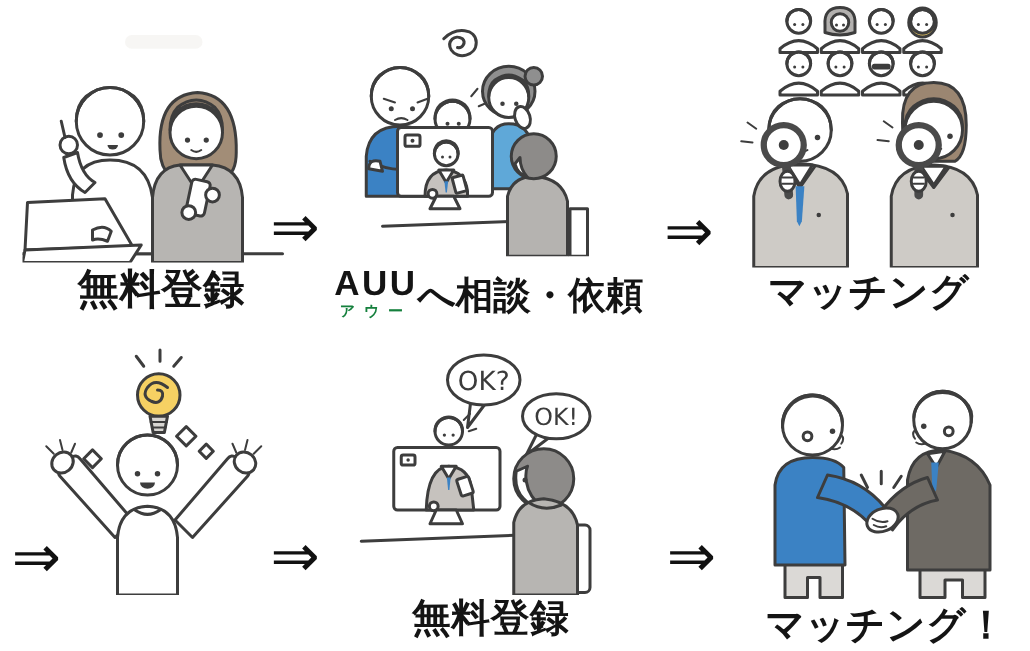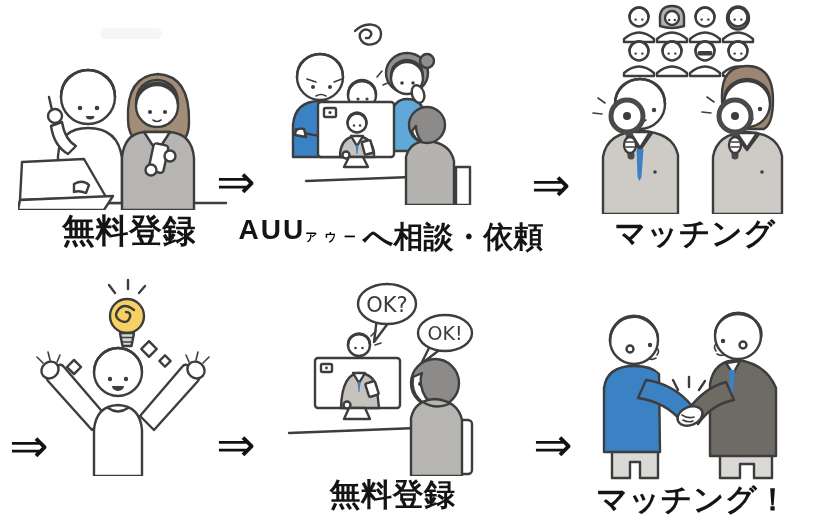--- a/index.html
+++ b/index.html
@@ -3,23 +3,23 @@
 <meta charset="utf-8">
 <style>
   html,body{margin:0;padding:0;background:#fff;}
   .stage{position:relative;width:824px;height:521px;background:#fff;overflow:hidden;
          font-family:"Liberation Sans",sans-serif;color:#161616;}
   .step{position:absolute;display:flex;flex-direction:column;align-items:center;}
   .cap{font-weight:700;font-size:31px;line-height:1;letter-spacing:.5px;color:#141414;
        white-space:nowrap;text-align:left;}
   .cap.big{font-size:33px;}
   .cap2{display:flex;align-items:flex-start;white-space:nowrap;}
-  .brandwrap{display:flex;align-items:center;}
+  .brandwrap{display:flex;flex-direction:column;align-items:center;}
   .brand{font-weight:800;font-size:28px;line-height:1;letter-spacing:2px;color:#141414;}
-  .furi{font-weight:700;font-size:12px;letter-spacing:7px;margin-top:16px;color:#000000;text-align:center;}
+  .furi{font-weight:700;font-size:12px;letter-spacing:7px;margin-top:0;color:#15803d;text-align:center;}
   .suffix{font-weight:700;font-size:30px;line-height:1;margin-top:9px;color:#141414;text-align:right;}
   .arrow{position:absolute;transform:translate(-50%,-50%);font-size:47px;line-height:1;
          color:#111;font-weight:500;}
   .smudge{position:absolute;left:100px;top:28px;width:62px;height:11px;background:#f3f2f0;
           border-radius:6px;opacity:.7;}
   svg{display:block;}
   .s{stroke:#3d3d3d;stroke-width:2.4;stroke-linecap:round;stroke-linejoin:round;}
   .thin{stroke:#3d3d3d;stroke-width:1.6;stroke-linecap:round;fill:none;}
   svg text{font-family:"DejaVu Sans","Liberation Sans",sans-serif;fill:#3b3b3b;}
 </style>
@@ -301,21 +301,21 @@
         <circle cx="150" cy="105" r="24" fill="#8d8b89" class="s"></circle>
         <path d="M128 99 Q126 113 134 121 Q141 129 150 129 Q138 120 136 107 Q135 100 137 95 Z" fill="#fff" class="s"></path>
         <circle cx="135" cy="106" r="2" fill="#3d3d3d"></circle>
         <path d="M126 198 V140 Q130 122 150 121 Q173 123 177 142 V198 Z" fill="#b7b5b2" class="s"></path>
         <path d="M138 124 Q150 132 164 126" fill="none" class="s"></path>
       </g>
     </svg>
     <div class="cap" style="margin-top:3px">無料登録</div>
   </div>
 
-  <div class="step" style="left:580px;top:290px;width:225px;">
+  <div class="step" style="left:596px;top:290px;width:225px;">
     <svg width="225" height="190" viewBox="0 0 225 190">
       <g>
         <path d="M32 158 H78 V188 H60 V172 H50 V188 H32 Z" fill="#dbd9d6" class="s"></path>
         <path d="M24 162 V98 Q27 76 54 76 Q72 76 79 84 L80 162 Z" fill="#3b82c4" class="s"></path>
         <path d="M66 90 Q94 94 112 116 L102 132 Q86 112 58 108 Z" fill="#3b82c4" class="s"></path>
         <circle cx="54" cy="50" r="24" fill="#fff" class="s"></circle>
         <path d="M30 52 A24 24 0 0 1 78 48 Q78 40 70 33 Q61 26 52 27 Q42 28 36 35 Q30 42 30 52 Z" fill="#b9b7b4" class="s"></path>
         <circle cx="70" cy="55" r="2.2" fill="#3d3d3d"></circle>
         <path d="M77 58 q3 3 0 7" fill="none" class="thin"></path>
         <path d="M69 69 q4 1 7 -1" class="thin"></path>

